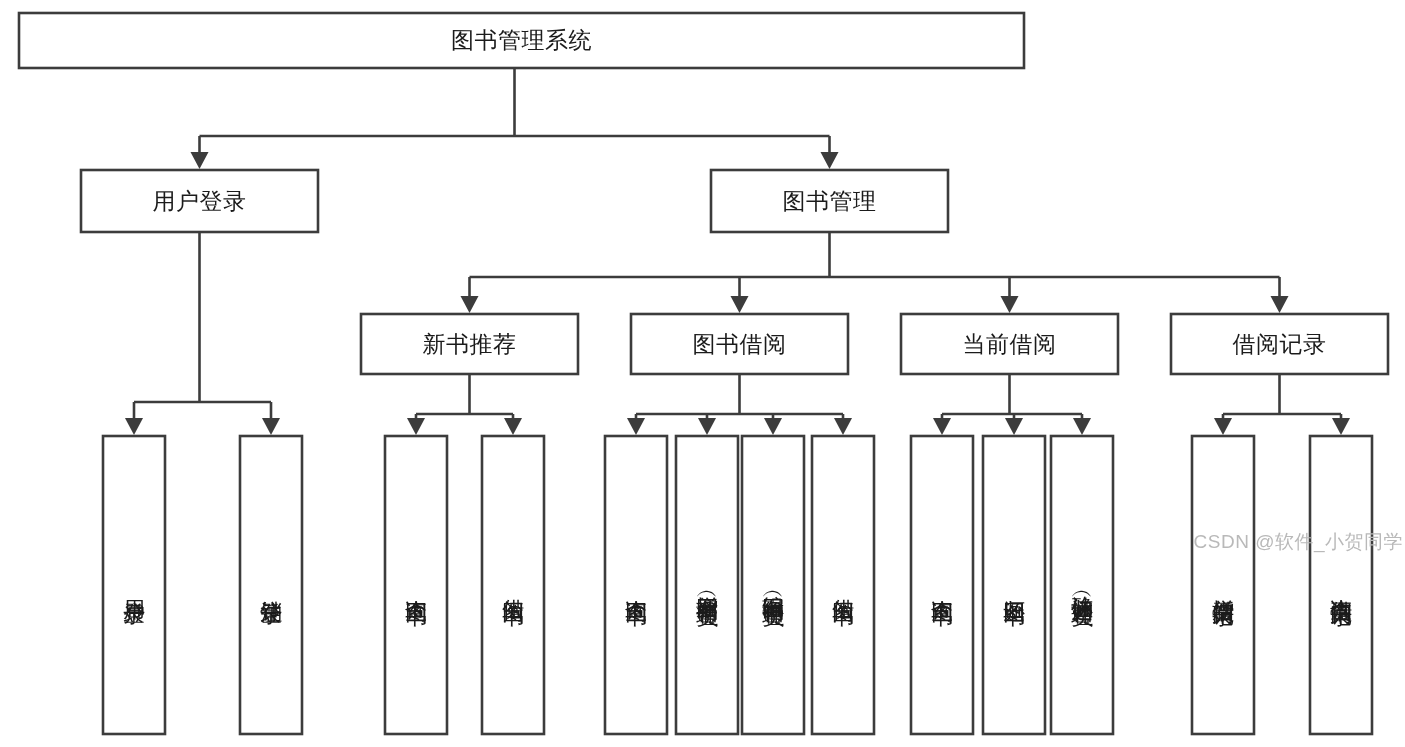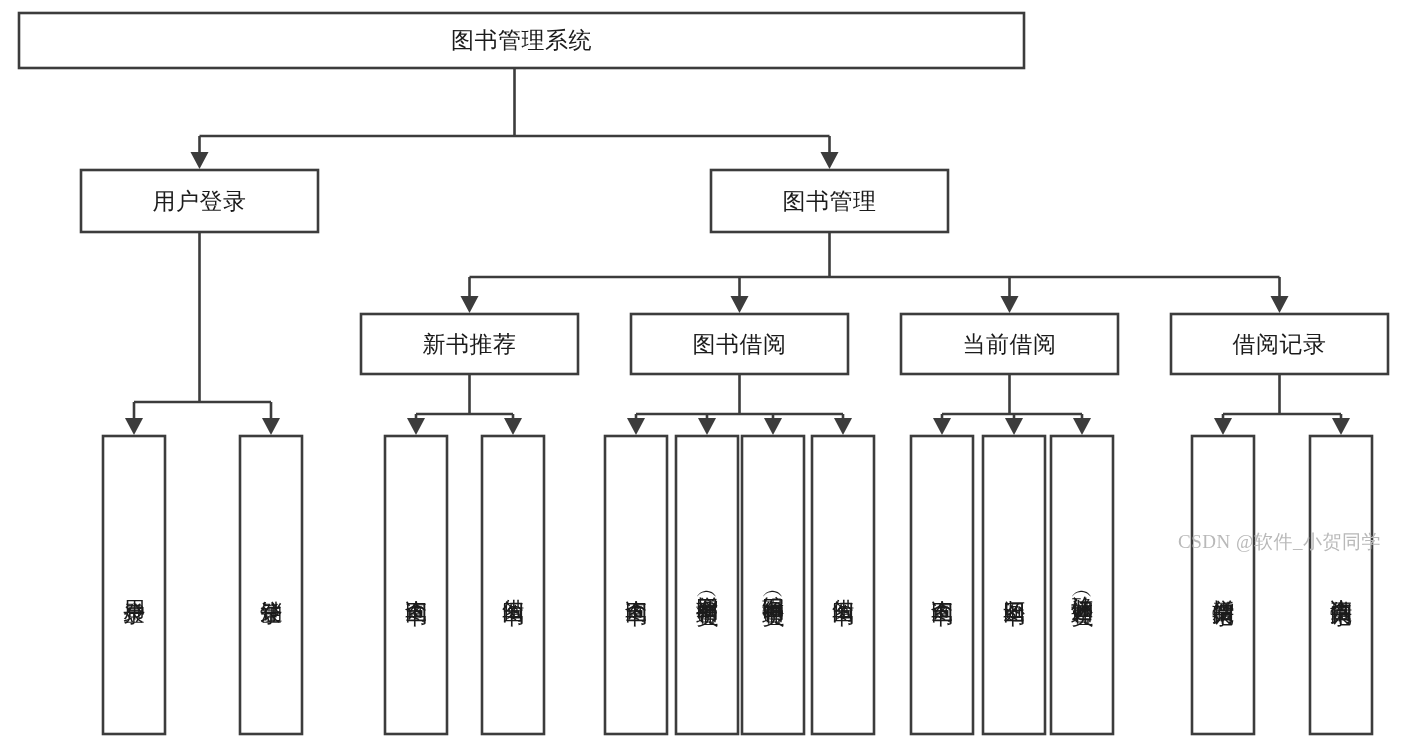--- a/index.html
+++ b/index.html
@@ -64,23 +64,23 @@
     align-items: center;
     justify-content: center;
     text-align: center;
     white-space: nowrap;
     letter-spacing: 1.5px;
     pointer-events: none;
     user-select: none;
   }
   #watermark {
     position: absolute;
-    right: 24px;
+    right: 2px;
     bottom: 4px;
-    font-family: Liberation Serif, serif;
+    font-family: Liberation Sans, sans-serif;
     font-size: 19px;
     color: #b9b9b9;
     letter-spacing: 0.5px;
     white-space: nowrap;
   }
 </style>
 </head>
 <body>
 
 <div id="diagram-root">

